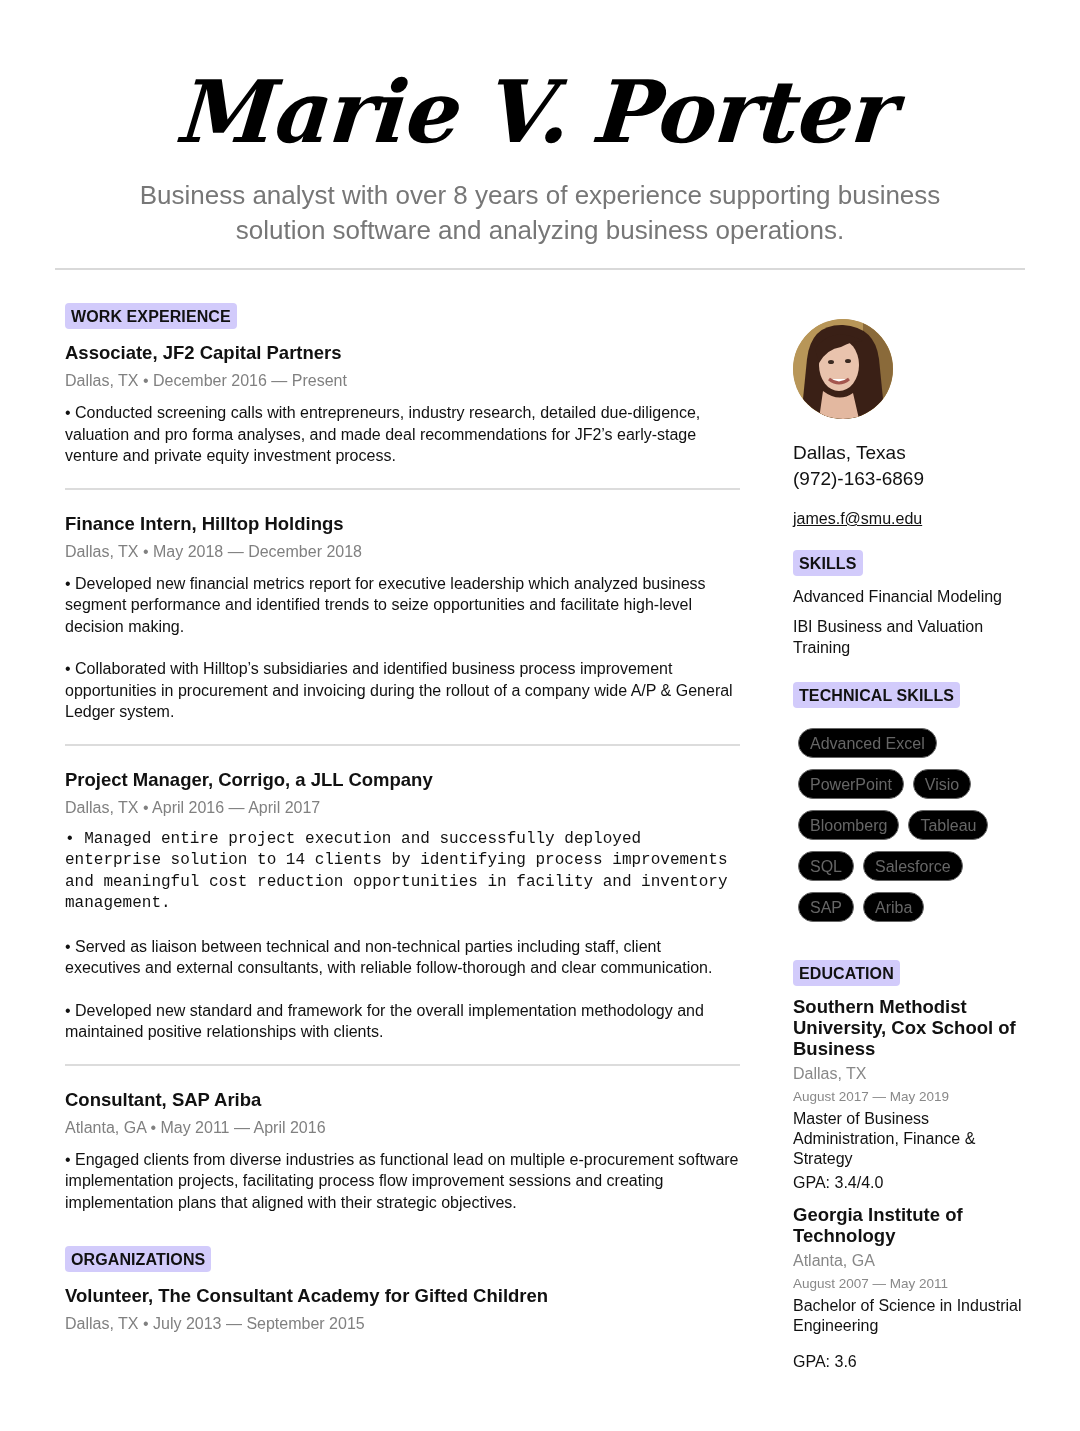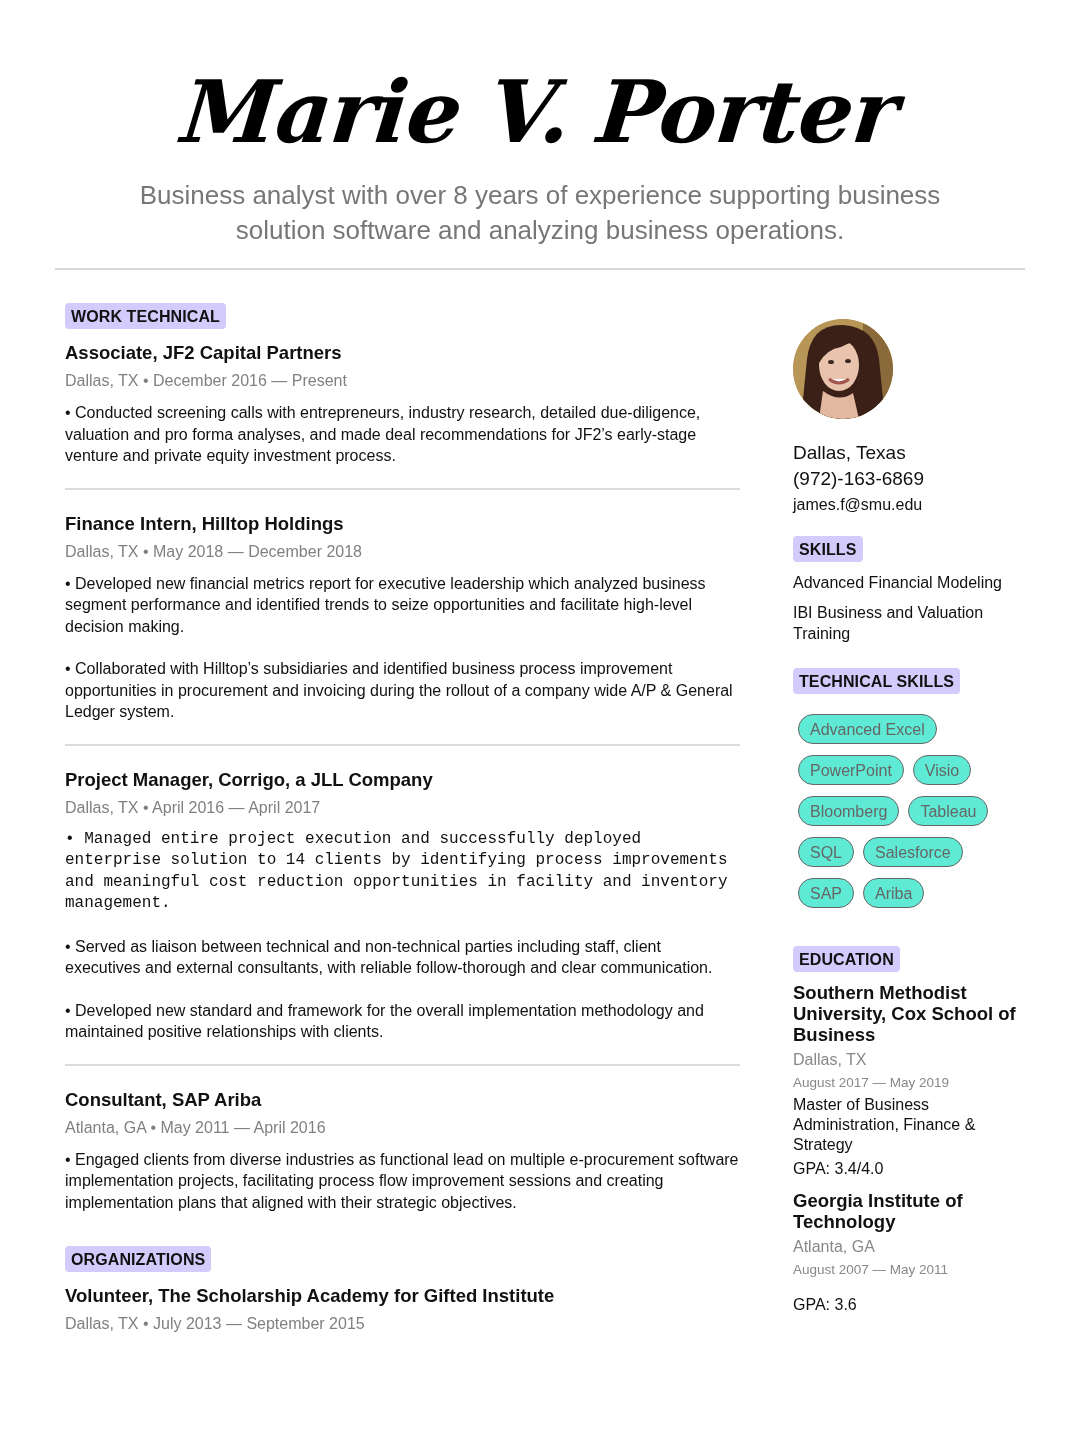--- a/index.html
+++ b/index.html
@@ -37,38 +37,38 @@
       background: radial-gradient(circle at 30% 35%, #c9a86a 0%, #a98747 60%, #7a5a2a 100%);
     }
     .contact-line { font-size: 19px; line-height: 26px; color: #111; }
     .contact-email { font-size: 16px; line-height: 22px; color: #111; }
     .skill-item { font-size: 16px; line-height: 21.5px; color: #111; }
 
     .tags { display: flex; flex-wrap: wrap; width: 220px; margin-left: 5px; }
     .tag {
       border: 1.5px solid #666; border-radius: 16px; padding: 4px 11px 3px 11px;
       font-size: 16px; color: #666; line-height: 21px; margin: 0 9px 11px 0;
-      background: #5eead4;
+      background: #000000;
     }
 
     .edu-name { font-size: 18.5px; font-weight: bold; color: #111; line-height: 21px; }
     .edu-loc { font-size: 16px; color: #888; line-height: 22px; }
     .edu-dates { font-size: 13.5px; color: #888; line-height: 19px; }
     .edu-degree { font-size: 16px; color: #111; line-height: 20px; }
     .edu-gpa { font-size: 16px; color: #111; line-height: 22px; }
   </style>
 </head>
 <body>
 
 <div class="name">Marie V. Porter</div>
 <div class="summary">Business analyst with over 8 years of experience supporting business solution software and analyzing business operations.</div>
 <div class="header-rule"></div>
 
 <div class="left">
-  <div class="badge">WORK TECHNICAL</div>
+  <div class="badge">WORK EXPERIENCE</div>
 
   <div style="margin-top:12px;">
     <div class="job-title">Associate, JF2 Capital Partners</div>
     <div class="job-meta">Dallas, TX • December 2016 — Present</div>
     <div class="bullet" style="margin-top:10px;">• Conducted screening calls with entrepreneurs, industry research, detailed due-diligence, valuation and pro forma analyses, and made deal recommendations for JF2’s early-stage venture and private equity investment process.</div>
   </div>
   <div class="divider" style="margin-top:21px;"></div>
 
   <div style="margin-top:22px;">
     <div class="job-title">Finance Intern, Hilltop Holdings</div>
@@ -88,21 +88,21 @@
   <div class="divider" style="margin-top:21px;"></div>
 
   <div style="margin-top:22px;">
     <div class="job-title">Consultant, SAP Ariba</div>
     <div class="job-meta">Atlanta, GA • May 2011 — April 2016</div>
     <div class="bullet" style="margin-top:10px;">• Engaged clients from diverse industries as functional lead on multiple e-procurement software implementation projects, facilitating process flow improvement sessions and creating implementation plans that aligned with their strategic objectives.</div>
   </div>
 
   <div class="badge" style="margin-top:33px;">ORGANIZATIONS</div>
   <div style="margin-top:12px;">
-    <div class="job-title">Volunteer, The Scholarship Academy for Gifted Institute</div>
+    <div class="job-title">Volunteer, The Consultant Academy for Gifted Children</div>
     <div class="job-meta">Dallas, TX • July 2013 — September 2015</div>
   </div>
 </div>
 
 <div class="right">
   <div class="avatar">
     <svg width="100" height="100" viewBox="0 0 100 100">
       <defs>
         <clipPath id="c">
             <circle cx="50" cy="50" r="50"></circle>
@@ -119,21 +119,21 @@
         <ellipse cx="55" cy="42" rx="3" ry="2" fill="#3b2a22"></ellipse>
         <path d="M30 72 Q46 84 60 74 L66 100 L26 100 Z" fill="#e3b8a0"></path>
         <path d="M84 88 L100 80 L100 100 L80 100 Z" fill="#1e6b58"></path>
       </g>
     </svg>
   </div>
 
   <div style="margin-top:21px;">
     <div class="contact-line">Dallas, Texas</div>
     <div class="contact-line">(972)-163-6869</div>
-    <div class="contact-email" style="margin-top:2px;">james.f@smu.edu</div>
+    <div class="contact-email" style="margin-top:16px;text-decoration:underline;">james.f@smu.edu</div>
   </div>
 
   <div class="badge" style="margin-top:20px;">SKILLS</div>
   <div style="margin-top:10px;">
     <div class="skill-item">Advanced Financial Modeling</div>
     <div class="skill-item" style="margin-top:8px;">IBI Business and Valuation Training</div>
   </div>
 
   <div class="badge" style="margin-top:23px;">TECHNICAL SKILLS</div>
   <div class="tags" style="margin-top:20px;">
@@ -155,15 +155,16 @@
     <div class="edu-loc" style="margin-top:4px;">Dallas, TX</div>
     <div class="edu-dates" style="margin-top:2px;">August 2017 — May 2019</div>
     <div class="edu-degree" style="margin-top:3px;">Master of Business Administration, Finance &amp; Strategy</div>
     <div class="edu-gpa" style="margin-top:3px;">GPA: 3.4/4.0</div>
   </div>
 
   <div style="margin-top:10px;">
     <div class="edu-name">Georgia Institute of Technology</div>
     <div class="edu-loc" style="margin-top:4px;">Atlanta, GA</div>
     <div class="edu-dates" style="margin-top:2px;">August 2007 — May 2011</div>
+    <div class="edu-degree" style="margin-top:3px;">Bachelor of Science in Industrial Engineering</div>
     <div class="edu-gpa" style="margin-top:15px;">GPA: 3.6</div>
   </div>
 </div>
 
 </body></html>

